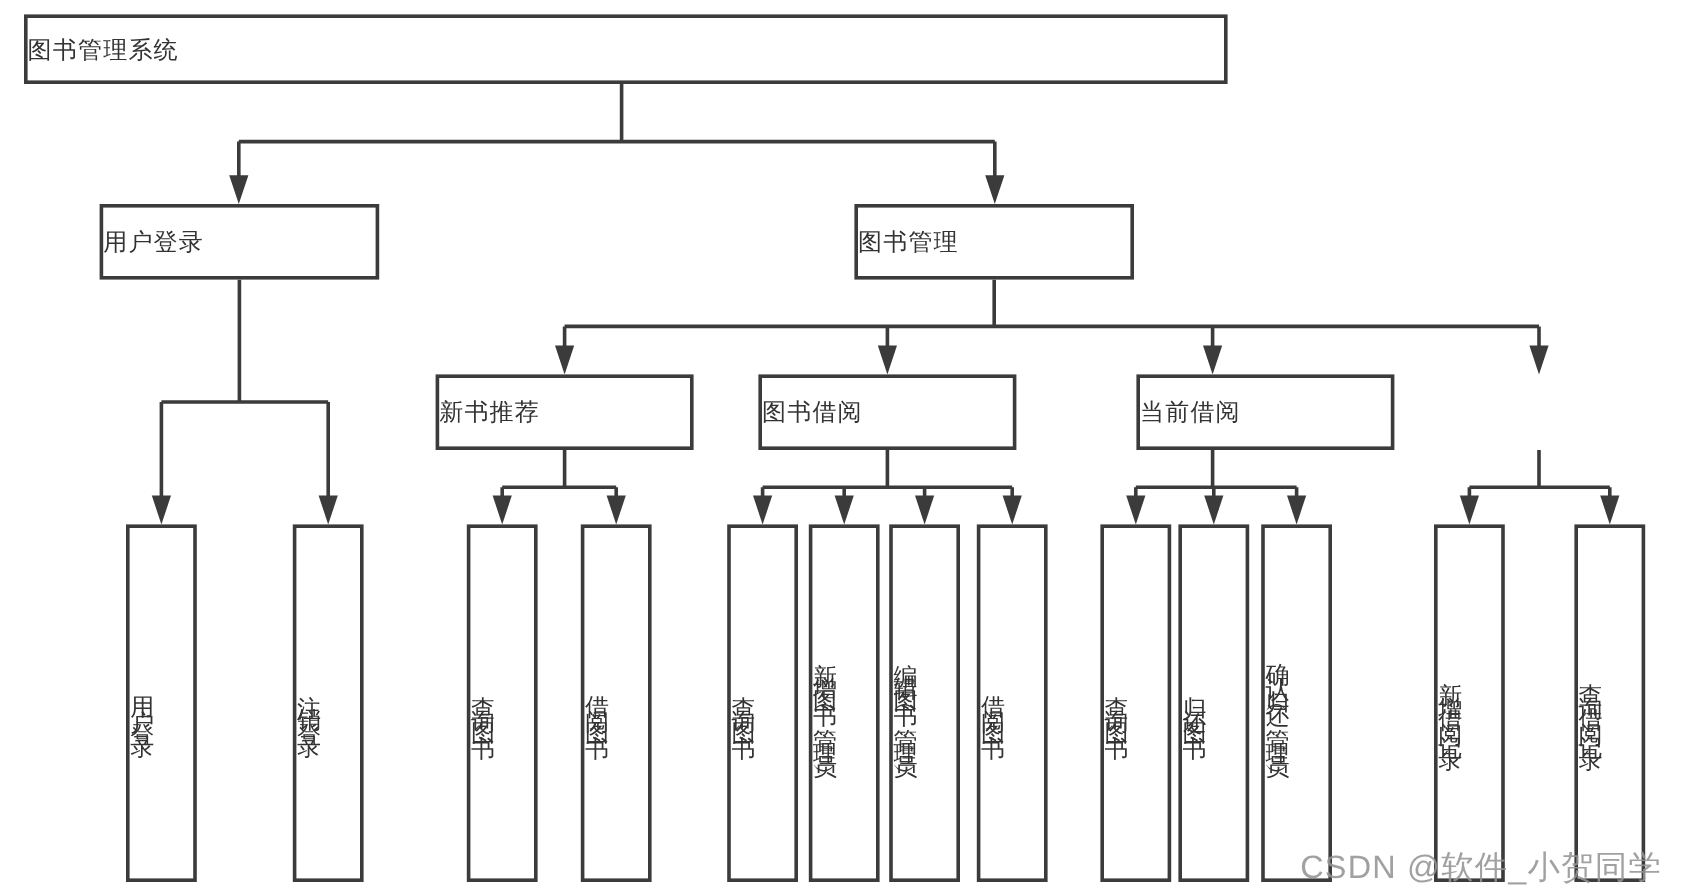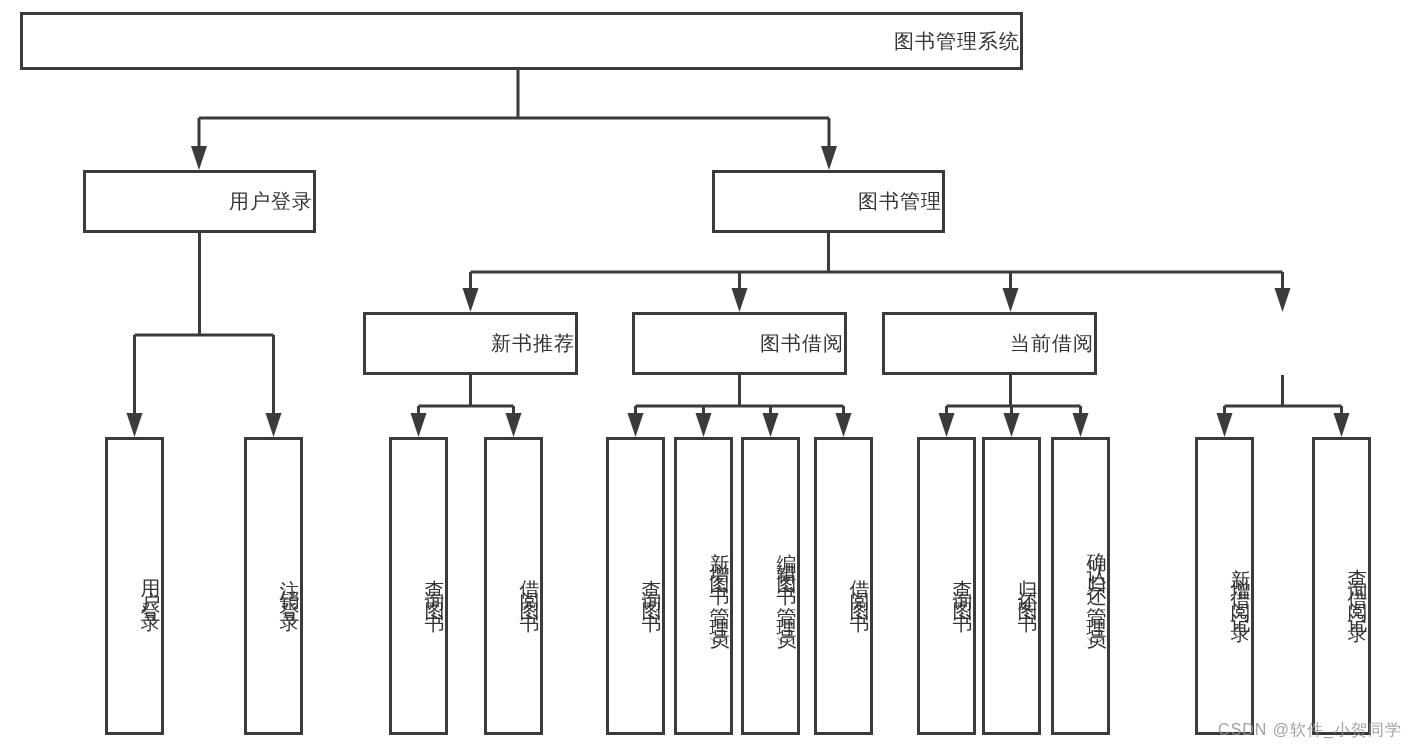--- a/index.html
+++ b/index.html
@@ -22,36 +22,36 @@
     height: 747px;
     z-index: 1;
   }
   .node {
     position: absolute;
     box-sizing: border-box;
     background: #ffffff;
     border: 3px solid #3b3b3b;
     display: flex;
     align-items: center;
-    justify-content: flex-end;
+    justify-content: flex-start;
     color: #333333;
     font-size: 20px;
     letter-spacing: 1px;
     z-index: 2;
   }
   
   .n-root { left: 20px;  top: 12px;  width: 1003px; height: 58px; }
   
   .n-l2-a { left: 83px;  top: 170px; width: 233px;  height: 63px; }
   .n-l2-b { left: 712px; top: 170px; width: 233px;  height: 63px; }
   
   .n-l3   { top: 312px; width: 215px; height: 63px; }
   .n-l3-1 { left: 363px; }
   .n-l3-2 { left: 632px; font-family: Liberation Mono, monospace; }
-  .n-l3-3 { left: 882px; }
+  .n-l3-3 { left: 947px; }
   .n-l3-4 { left: 1175px; }
   
   .leaf { top: 437px; width: 59px; height: 298px; }
   .leaf .vtext {
     writing-mode: vertical-rl;
     text-orientation: mixed;
     letter-spacing: 11px;
     line-height: 1;
     white-space: nowrap;
   }
@@ -63,23 +63,23 @@
   .lf-6  { left: 674px;  }
   .lf-7  { left: 741px;  }
   .lf-8  { left: 814px;  }
   .lf-9  { left: 917px;  }
   .lf-10 { left: 982px;  }
   .lf-11 { left: 1051px; }
   .lf-12 { left: 1195px; }
   .lf-13 { left: 1312px; }
   .watermark {
     position: absolute;
-    right: 3px;
+    right: 20px;
     bottom: 6px;
-    font-size: 16px;
+    font-size: 27px;
     color: rgba(148, 148, 148, 0.88);
     letter-spacing: 1px;
     z-index: 5;
     white-space: nowrap;
   }
 </style>
 </head>
 <body>
 
 <div class="canvas">

